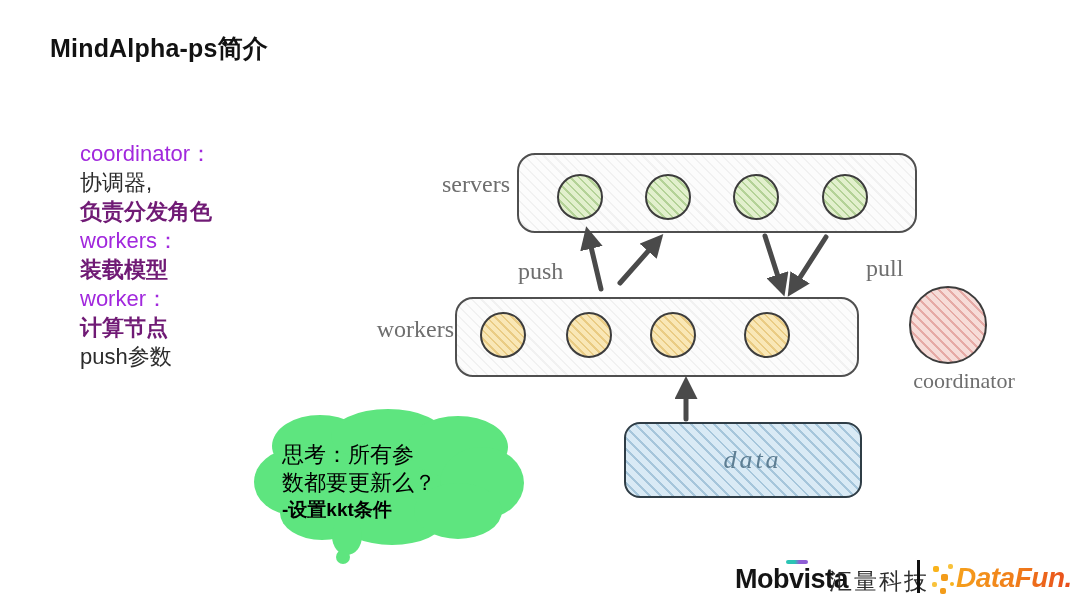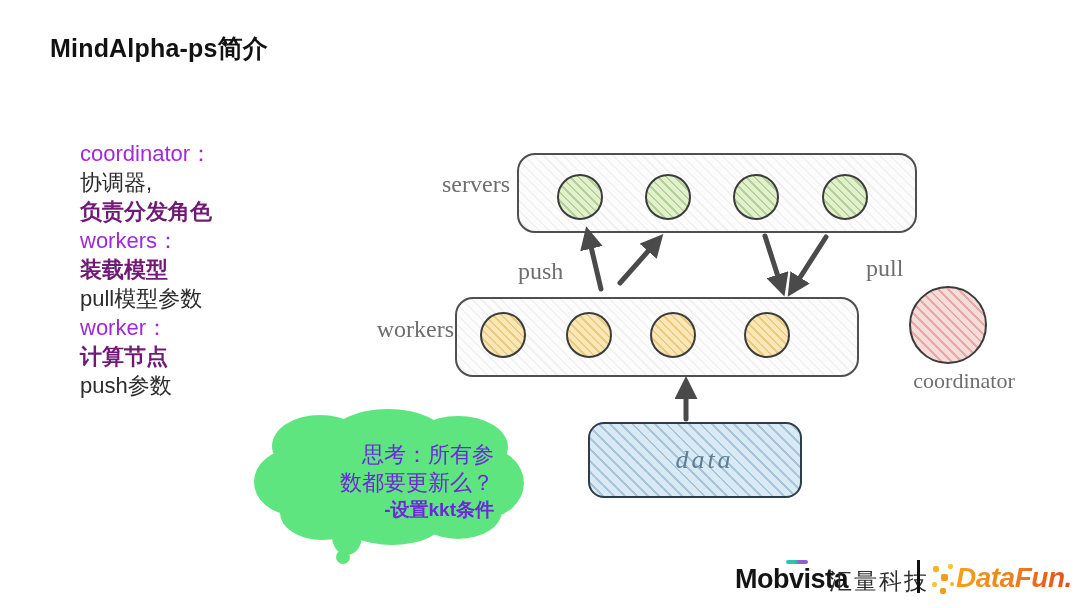--- a/index.html
+++ b/index.html
@@ -24,33 +24,33 @@
   .hbox{position:absolute;border:2.5px solid #4f4f4f;border-radius:18px;background-color:#fcfcfc;
         background-image:repeating-linear-gradient(45deg,rgba(0,0,0,0.045) 0 1.5px,transparent 1.5px 7px);}
   .node{position:absolute;width:46px;height:46px;border-radius:50%;border:2px solid #3c3c3c;box-sizing:border-box;}
   .node.green{background-color:#e2f0cd;
         background-image:repeating-linear-gradient(45deg,rgba(110,165,70,0.40) 0 1.5px,transparent 1.5px 6px);}
   .node.yellow{background-color:#f9e7b6;
         background-image:repeating-linear-gradient(45deg,rgba(215,170,70,0.45) 0 1.5px,transparent 1.5px 6px);}
   .coord{position:absolute;left:909px;top:286px;width:78px;height:78px;border-radius:50%;
         border:2.5px solid #3c3c3c;box-sizing:border-box;background-color:#f6dcd8;
         background-image:repeating-linear-gradient(45deg,rgba(205,95,90,0.40) 0 2px,transparent 2px 7px);}
-  .databox{position:absolute;left:588px;top:422px;width:214px;height:76px;border-radius:16px;
+  .databox{position:absolute;left:624px;top:422px;width:238px;height:76px;border-radius:16px;
         border:2.5px solid #2f3d46;box-sizing:border-box;background-color:#d9eaf5;
         background-image:repeating-linear-gradient(45deg,rgba(70,130,170,0.35) 0 2px,transparent 2px 8px);
         display:flex;align-items:center;justify-content:center;padding-left:19px;}
   .databox .dlabel{font-family:cursive;font-style:italic;font-size:26px;color:#5d7e93;letter-spacing:3px;}
 
   .lbl{position:absolute;font-size:24px;}
   .lbl.small{font-size:22px;}
 
   svg.overlay{position:absolute;left:0;top:0;pointer-events:none;}
 
   
-  .bubble-text{position:absolute;left:282px;top:441px;width:212px;text-align:right;color:#6d28d9;}
+  .bubble-text{position:absolute;left:282px;top:441px;width:212px;text-align:left;color:#000000;}
   .bubble-text .l1,.bubble-text .l2{font-size:22px;line-height:28px;font-weight:500;}
   .bubble-text .l3{font-size:19px;line-height:26px;font-weight:700;}
 
   
   .footer{position:absolute;left:0;top:0;width:944px;height:608px;pointer-events:none;}
   .mobvista{position:absolute;left:735px;top:564px;font-size:27px;font-weight:800;color:#141414;
             letter-spacing:-0.5px;}
   .mv-bar{position:absolute;left:786px;top:560px;width:22px;height:4px;border-radius:2px;
           background:linear-gradient(90deg,#2bc4b4 0 40%,#8f5fd6 60% 100%);}
   .mv-cn{position:absolute;left:829px;top:566px;font-size:23px;color:#2e2e2e;letter-spacing:2px;}
@@ -66,21 +66,20 @@
 <div class="slide">
 
   <div class="title">MindAlpha-ps简介</div>
 
   <div class="roles">
     <div class="purple">coordinator：</div>
     <div class="normal">协调器,</div>
     <div class="bold">负责分发角色</div>
     <div class="purple">workers：</div>
     <div class="bold">装载模型</div>
-    <div class="normal">pull模型参数</div>
     <div class="purple">worker：</div>
     <div class="bold">计算节点</div>
     <div class="normal">push参数</div>
   </div>
 
   <svg class="overlay" width="1080" height="608" viewBox="0 0 1080 608">
     <g fill="#5ee57f">
       <ellipse cx="390" cy="478" rx="118" ry="56"></ellipse>
       <ellipse cx="320" cy="446" rx="48" ry="31"></ellipse>
       <ellipse cx="388" cy="436" rx="57" ry="27"></ellipse>

